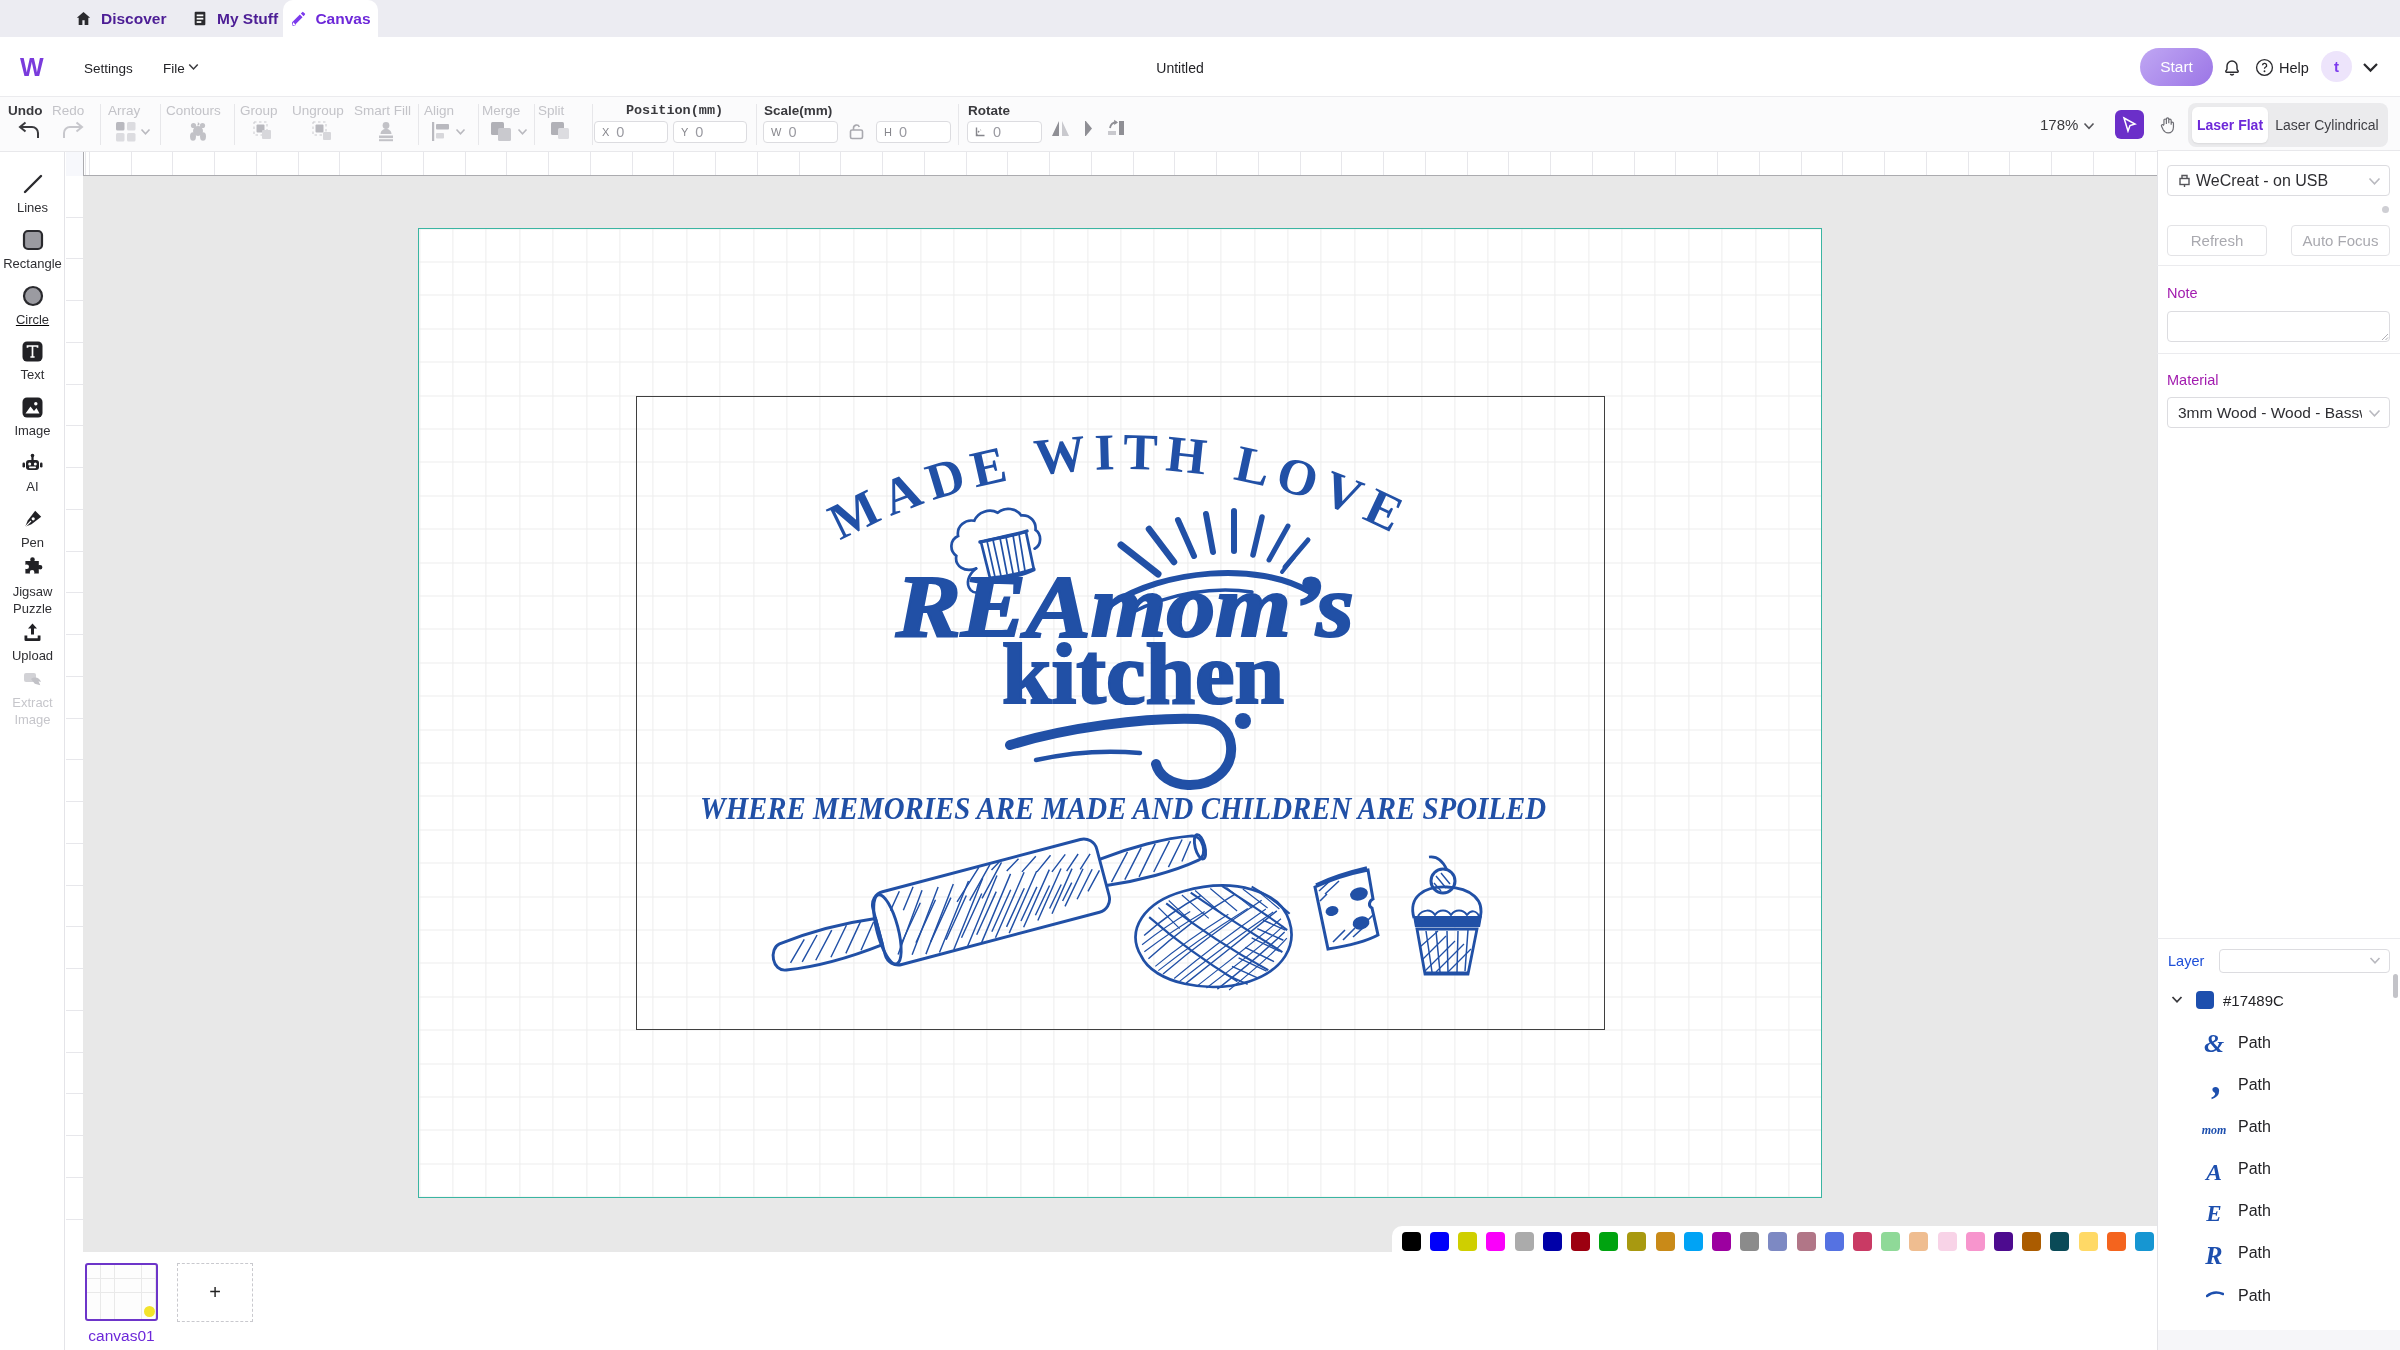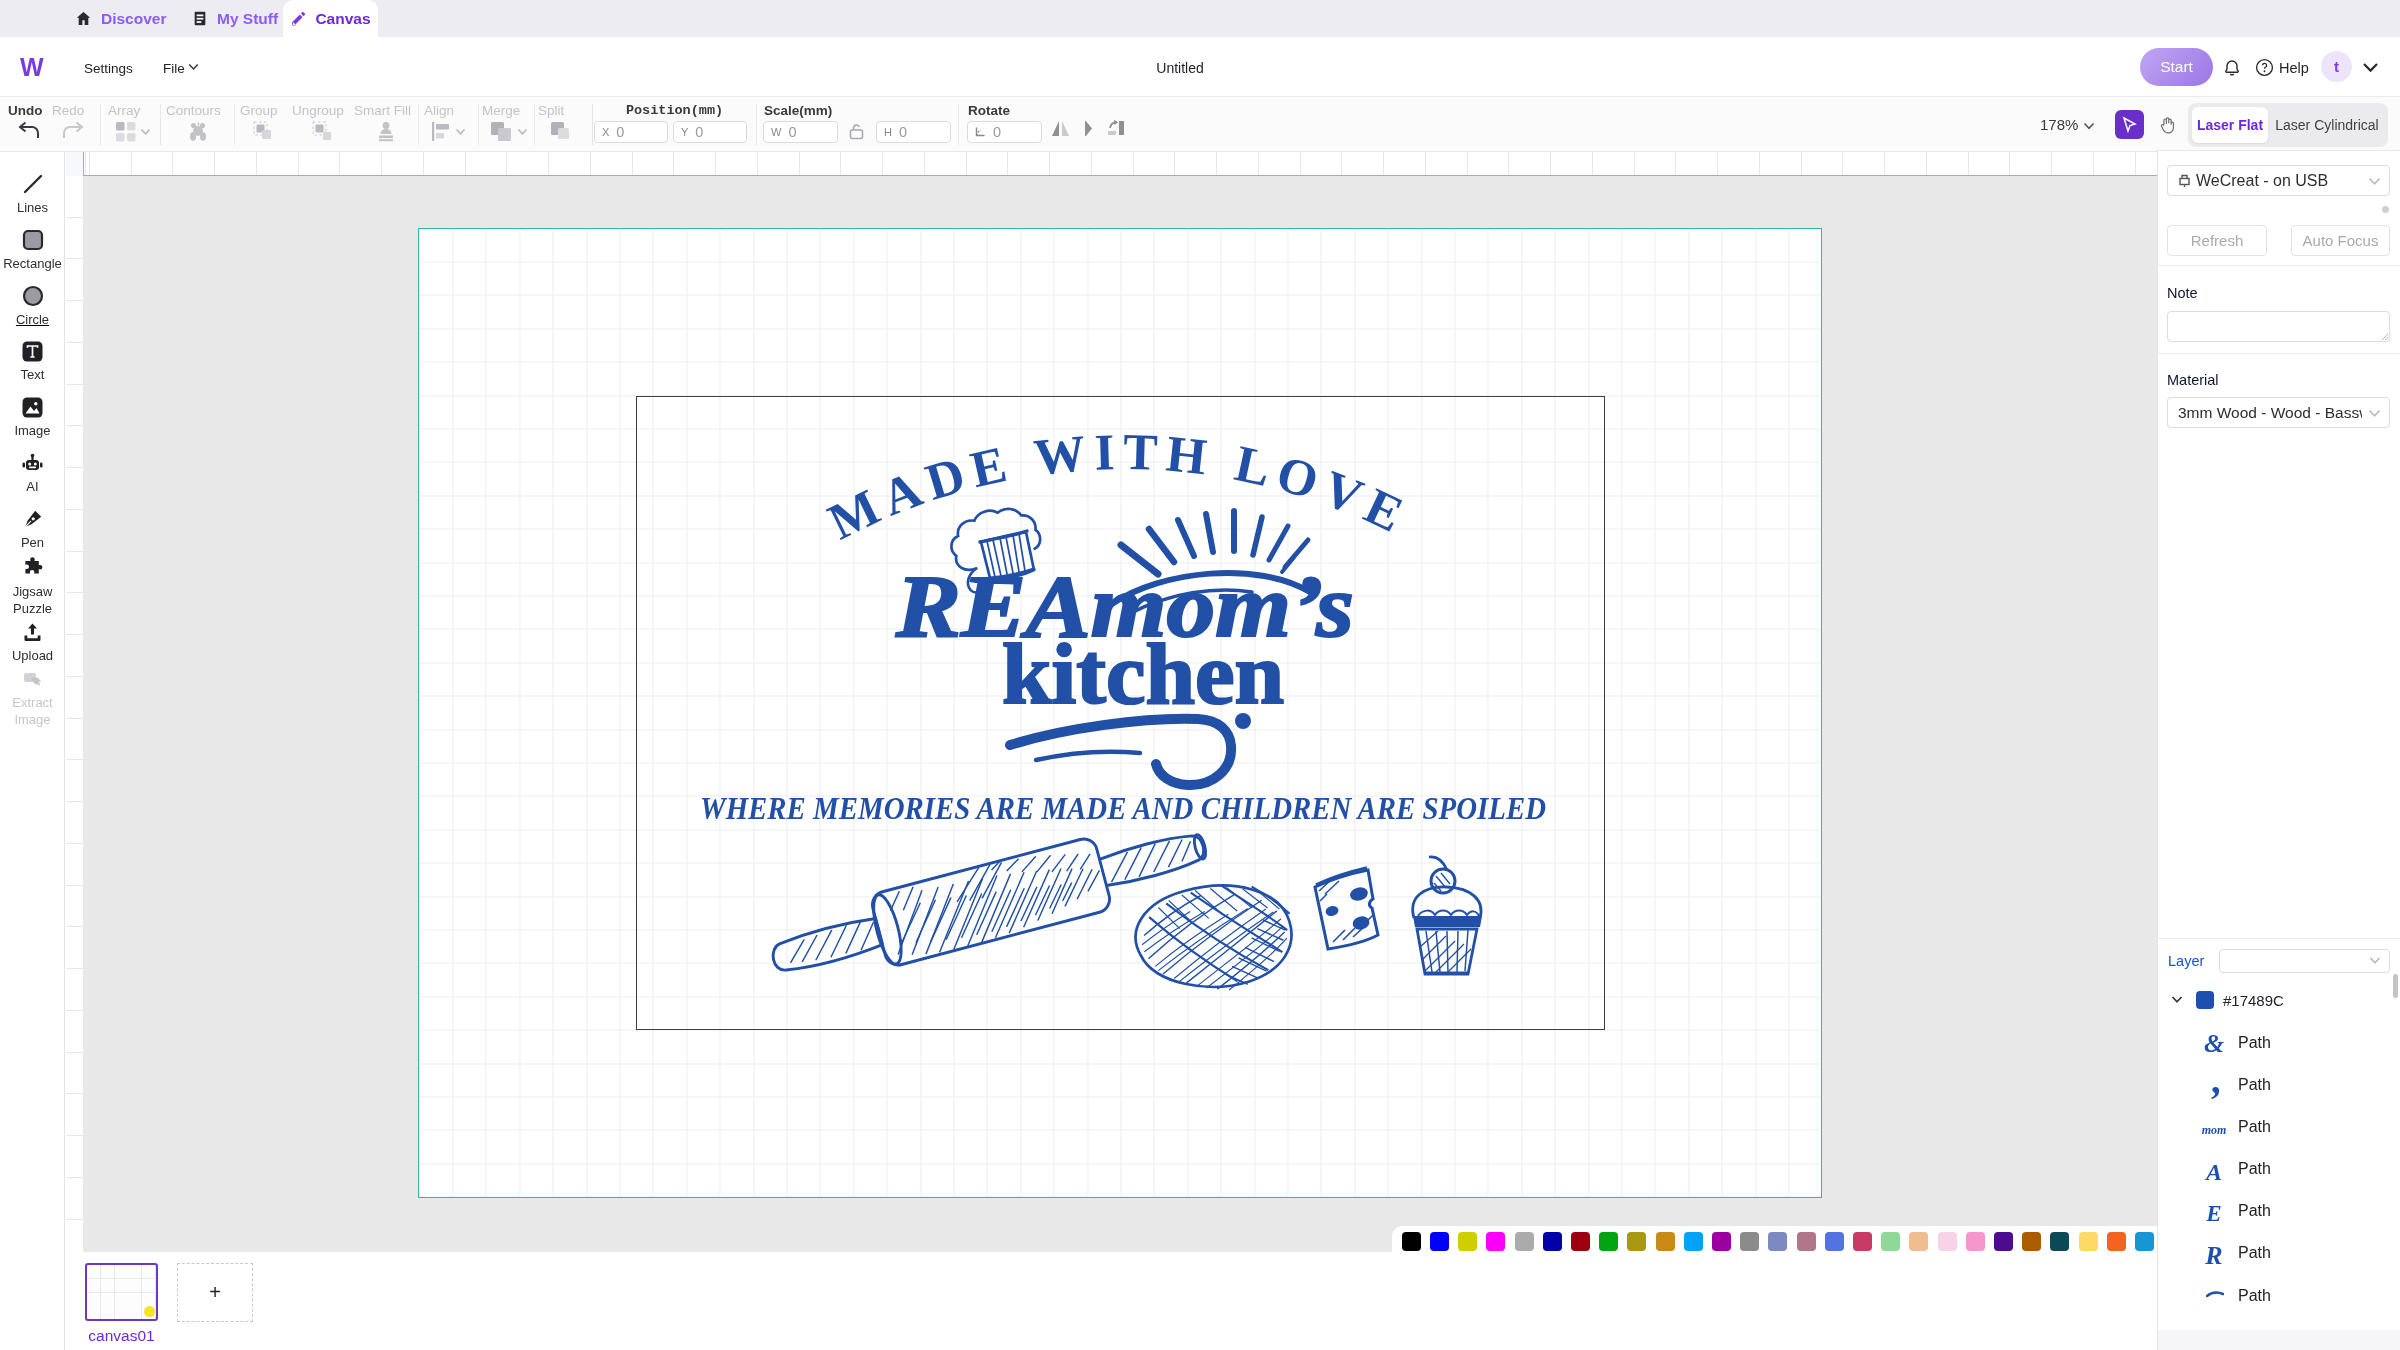--- a/index.html
+++ b/index.html
@@ -1,18 +1,18 @@
 <!DOCTYPE html>
 <html><head>
 <meta charset="utf-8">
 <style>
 * { margin:0; padding:0; box-sizing:border-box; }
 html,body { width:2400px; height:1350px; overflow:hidden; font-family:"Liberation Sans", sans-serif; background:#fff; }
 .tabbar { position:absolute; left:0; top:0; width:2400px; height:37px; background:#ececf2; }
-.tab { position:absolute; top:0; height:37px; display:flex; align-items:center; gap:9px; font-size:15.5px; font-weight:700; color:#8b5cf6; }
+.tab { position:absolute; top:0; height:37px; display:flex; align-items:center; gap:9px; font-size:15.5px; font-weight:700; color:#4c1d95; }
 .tab.canvas { background:#fff; border-radius:10px 10px 0 0; color:#6d28d9; justify-content:center; }
 .row2 { position:absolute; left:0; top:37px; width:2400px; height:60px; background:#fff; border-bottom:1px solid #ebebee; }
 .row3 { position:absolute; left:0; top:97px; width:2400px; height:55px; background:#fbfbfc; border-bottom:1px solid #e8e8eb; }
 .tbgroup { position:absolute; top:0; height:55px; }
 .tblabel { font-size:13.5px; color:#c3c3c8; position:absolute; top:6px; width:100%; white-space:nowrap; }
 .tbdark { color:#3a3a3e; font-weight:700; }
 .tbdiv { position:absolute; top:7px; width:1px; height:41px; background:#e7e7ea; }
 .inp { position:absolute; top:24px; height:22px; background:#fff; border:1px solid #dcdce0; border-radius:4px; font-size:12px; color:#b9b9bf; display:flex; align-items:center; padding-left:7px; gap:7px; }
 .inp b { font-weight:400; font-size:11px; color:#86868c;}
 .inp span { font-size:14.5px; color:#9a9aa1; }
@@ -37,21 +37,21 @@
 .palette { position:absolute; left:1392px; top:1226px; width:765px; height:34px; background:#fff; border-radius:10px 0 0 0; }
 .sw { position:absolute; top:6px; width:19px; height:19px; border-radius:4px; }
 .thumb { position:absolute; left:85px; top:1263px; width:73px; height:58px; border:2px solid #6d35c9; border-radius:3px; background:#fdfdfd;
   background-image: repeating-linear-gradient(to right, transparent 0, transparent 13px, #e9e9e9 13px, #e9e9e9 13.8px),
   repeating-linear-gradient(to bottom, transparent 0, transparent 13px, #e9e9e9 13px, #e9e9e9 13.8px);}
 .thumbdot { position:absolute; left:144px; top:1306px; width:11px; height:11px; border-radius:50%; background:#f3e32c; }
 .addbox { position:absolute; left:177px; top:1263px; width:76px; height:59px; border:1.5px dashed #c9c9ce; background:#fff; display:flex; align-items:center; justify-content:center; font-size:20px; color:#222; }
 .thumblbl { position:absolute; left:85px; top:1327px; width:73px; text-align:center; font-size:15.5px; color:#6d28d9; }
 .rightpanel { position:absolute; left:2157px; top:150px; width:243px; height:1200px; background:#fff; border-left:1px solid #e4e4e8; border-top:1px solid #e8e8eb;}
 .rp-div { position:absolute; left:0; width:243px; height:1px; background:#ebebee; }
-.rp-lbl { position:absolute; font-size:14.5px; color:#0f172a; }
+.rp-lbl { position:absolute; font-size:14.5px; color:#a21caf; }
 .rp-box { position:absolute; background:#fff; border:1px solid #dcdce0; border-radius:4px; }
 .btn { position:absolute; border:1px solid #e3e3e6; border-radius:4px; background:#fff; color:#a9a9af; font-size:15px; display:flex; align-items:center; justify-content:center; }
 .chev { stroke:#b9b9bf; stroke-width:1.6; fill:none; }
 </style>
 </head>
 <body>
 
 <div class="tabbar"></div>
 <div class="tab" style="left:75px;"><svg width="17" height="17" viewBox="0 0 24 24" fill="#2a2a2e">
       <path d="M12 2.8 2.6 11h2.6v10h5.2v-6.5h3.2V21h5.2V11h2.6z"></path>

